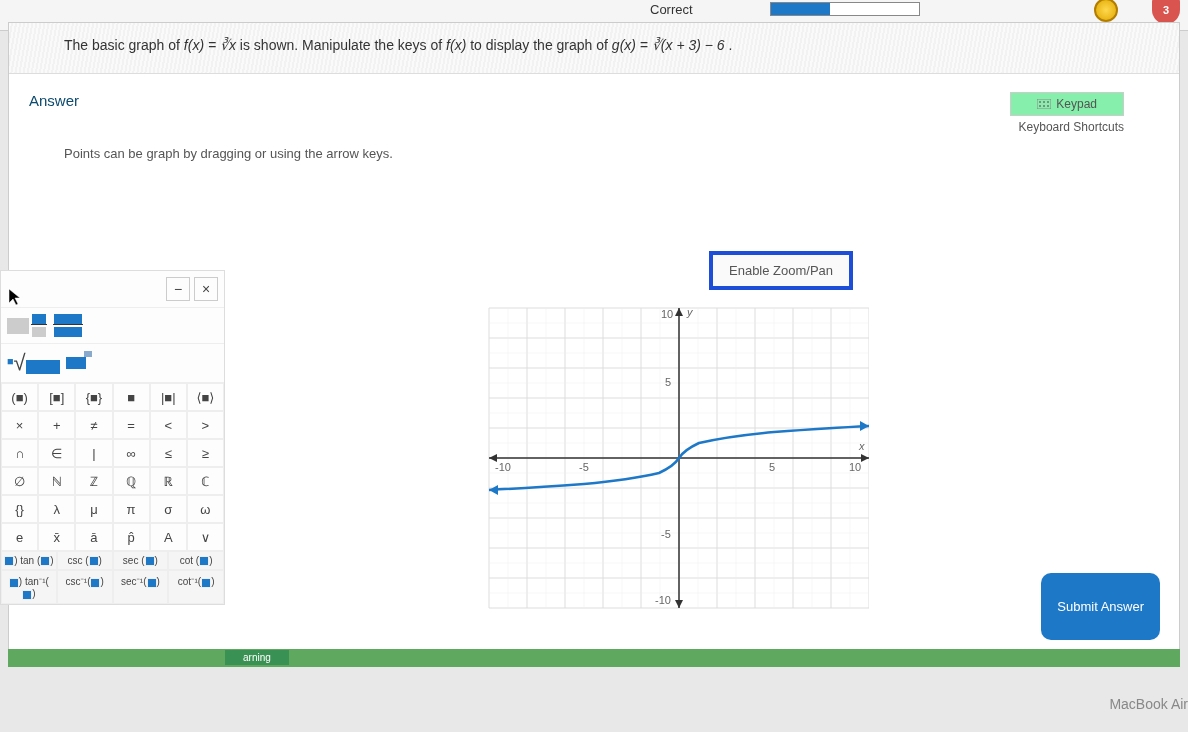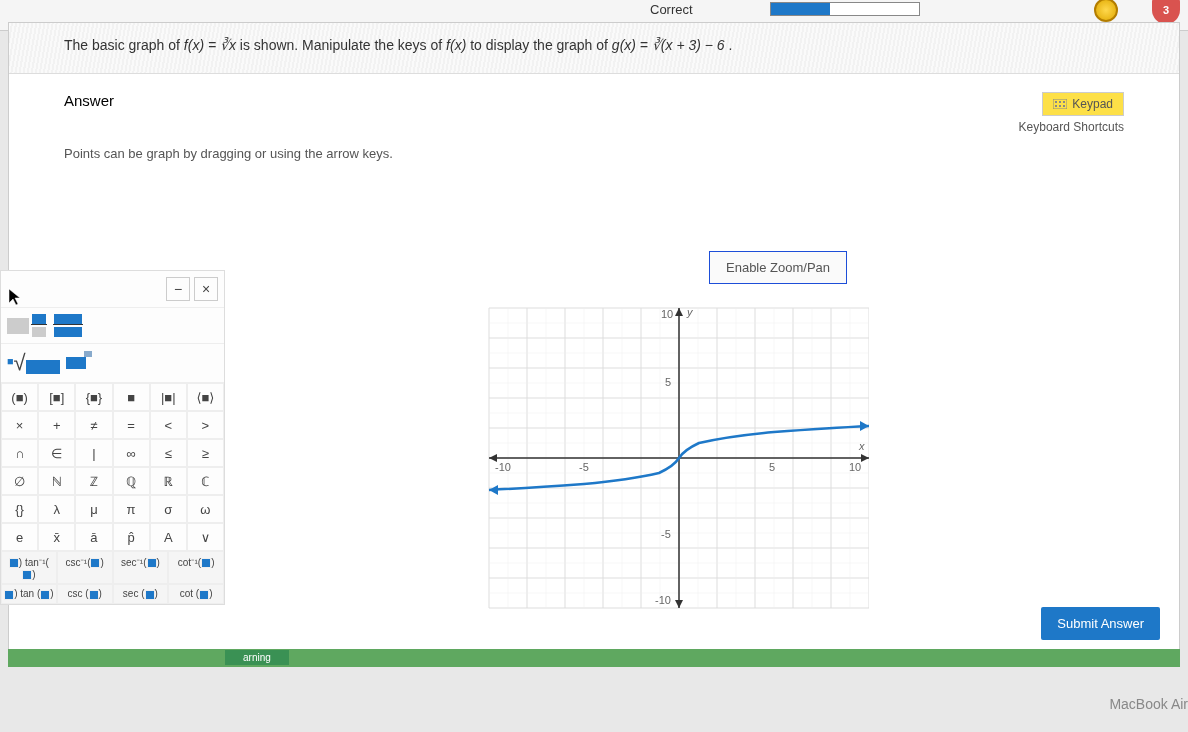--- a/index.html
+++ b/index.html
@@ -6,27 +6,27 @@
   body{background:#e8e8e8;width:1188px;height:732px;overflow:hidden;position:relative}
   .top-strip{position:absolute;top:0;left:0;right:0;height:31px;background:#f5f5f5;border-bottom:1px solid #ccc;display:flex;align-items:center}
   .correct{position:absolute;left:650px;top:2px;font-size:13px;color:#333}
   .progress-box{position:absolute;left:770px;top:2px;width:150px;height:14px;border:1px solid #888;background:#fff}
   .progress-fill{height:100%;width:40%;background:#1e78c8}
   .coin{position:absolute;right:70px;top:-2px;width:24px;height:24px;border-radius:50%;background:radial-gradient(circle,#ffd84d,#e0a800);border:2px solid #b37d00}
   .red-badge{position:absolute;right:8px;top:-4px;width:28px;height:28px;background:#d9534f;border-radius:6px 6px 50% 50%;display:flex;align-items:center;justify-content:center;color:#fff;font-size:11px;font-weight:bold}
   .main{position:absolute;top:22px;left:0;right:0;bottom:80px;background:#fff;border:1px solid #ccc;margin:0 8px}
   .question{padding:14px 55px 20px 55px;font-size:14px;color:#333;border-bottom:1px solid #ddd;background:repeating-linear-gradient(100deg,#fafafa 0,#fafafa 2px,#f2f2f2 2px,#f2f2f2 4px)}
   .answer-row{padding:18px 55px 8px 20px;display:flex;justify-content:space-between;align-items:flex-start}
-  .answer-title{font-size:15px;color:#000000;margin-left:35px}
+  .answer-title{font-size:15px;color:#0c4a6e;}
   .kp-box{text-align:right;font-size:12px;color:#555}
-  .kp-btn{border:1px solid #ccc;background:#fde047;padding:4px 10px;font-size:12px;color:#555;display:inline-flex;align-items:center;gap:5px;margin-bottom:4px;cursor:pointer}
+  .kp-btn{border:1px solid #ccc;background:#86efac;padding:4px 26px;font-size:12px;color:#555;display:inline-flex;align-items:center;gap:5px;margin-bottom:4px;cursor:pointer}
   .hint{font-size:13px;color:#555;padding:4px 55px 10px 55px}
-  .zoom-btn{position:absolute;left:700px;top:228px;border:1px solid #1d4ed8;background:#fafafa;padding:8px 16px;font-size:13px;color:#555;cursor:pointer}
+  .zoom-btn{position:absolute;left:700px;top:228px;border:4px solid #1d4ed8;background:#fafafa;padding:8px 16px;font-size:13px;color:#555;cursor:pointer}
   .graph-area{position:absolute;left:460px;top:275px;width:400px;height:320px}
-  .submit{position:absolute;right:28px;bottom:92px;background:#1e78c8;color:#fff;border:none;padding:9px 16px;font-size:13px;cursor:pointer;border-radius:2px}
+  .submit{position:absolute;right:28px;bottom:92px;background:#1e78c8;color:#fff;border:none;padding:26px 16px;font-size:13px;cursor:pointer;border-radius:10px}
   .green-bar{position:absolute;bottom:65px;left:8px;right:8px;height:18px;background:#5fa860}
   .learning{position:absolute;bottom:67px;left:225px;background:#3a9154;color:#fff;font-size:10px;padding:2px 18px}
   .keypad{position:absolute;left:0;top:270px;width:225px;background:#fdfdfd;border:1px solid #ddd;font-size:13px;color:#444}
   .kp-top{display:flex;justify-content:flex-end;padding:6px;border-bottom:1px solid #eee;gap:4px}
   .kp-top span{border:1px solid #ccc;width:24px;height:24px;display:flex;align-items:center;justify-content:center;font-size:14px;cursor:pointer}
   .kp-sec{padding:6px;border-bottom:1px solid #eee;display:flex;gap:6px;align-items:center;flex-wrap:wrap}
   .frac{display:flex;flex-direction:column;align-items:center;font-size:10px}
   .frac .n{width:28px;height:10px;background:#1e78c8}
   .frac .d{width:28px;height:10px;background:#1e78c8;margin-top:2px}
   .frac hr{width:30px;border:none;border-top:1px solid #333}
@@ -231,32 +231,32 @@
     <span>ω</span>
   </div>
   <div class="kp-grid">
     <span>e</span>
     <span>x̄</span>
     <span>ā</span>
     <span>p̂</span>
     <span>A</span>
     <span>∨</span>
   </div>
+  <div class="trig-row">
+    <span><span class="sq"></span>) tan (<span class="sq"></span>)</span>
+    <span>csc (<span class="sq"></span>)</span>
+    <span>sec (<span class="sq"></span>)</span>
+    <span>cot (<span class="sq"></span>)</span>
+  </div>
   <div class="trig-row" style="background:#eef">
     <span><span class="sq"></span>) tan⁻¹(<span class="sq"></span>)</span>
     <span>csc⁻¹(<span class="sq"></span>)</span>
     <span>sec⁻¹(<span class="sq"></span>)</span>
     <span>cot⁻¹(<span class="sq"></span>)</span>
   </div>
-  <div class="trig-row">
-    <span><span class="sq"></span>) tan (<span class="sq"></span>)</span>
-    <span>csc (<span class="sq"></span>)</span>
-    <span>sec (<span class="sq"></span>)</span>
-    <span>cot (<span class="sq"></span>)</span>
-  </div>
 </div>
 
 <button class="submit">Submit Answer</button>
 
 <div class="green-bar"></div>
 <div class="learning">arning</div>
 
 <div class="mac">MacBook Air</div>
 
 <svg style="position:absolute;left:8px;top:288px" width="14" height="18">

